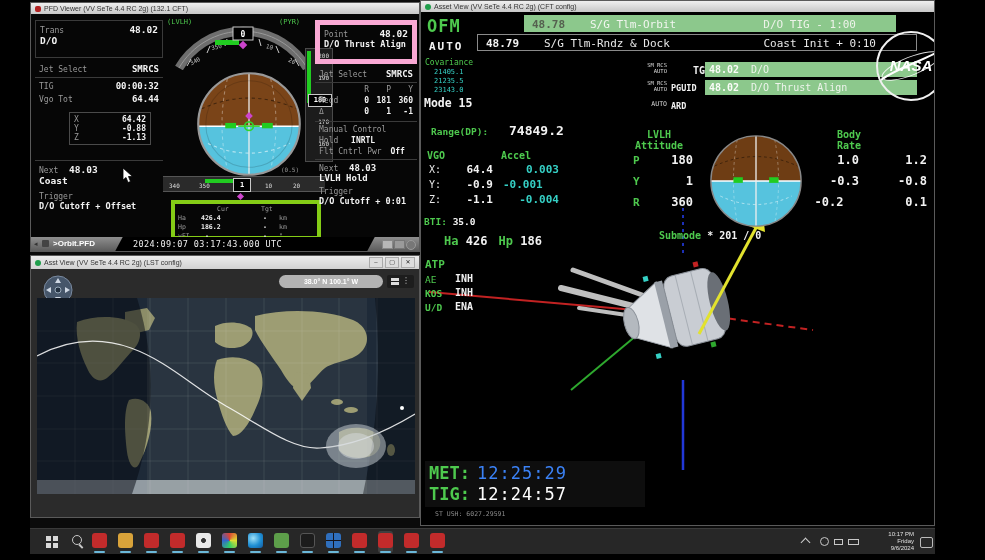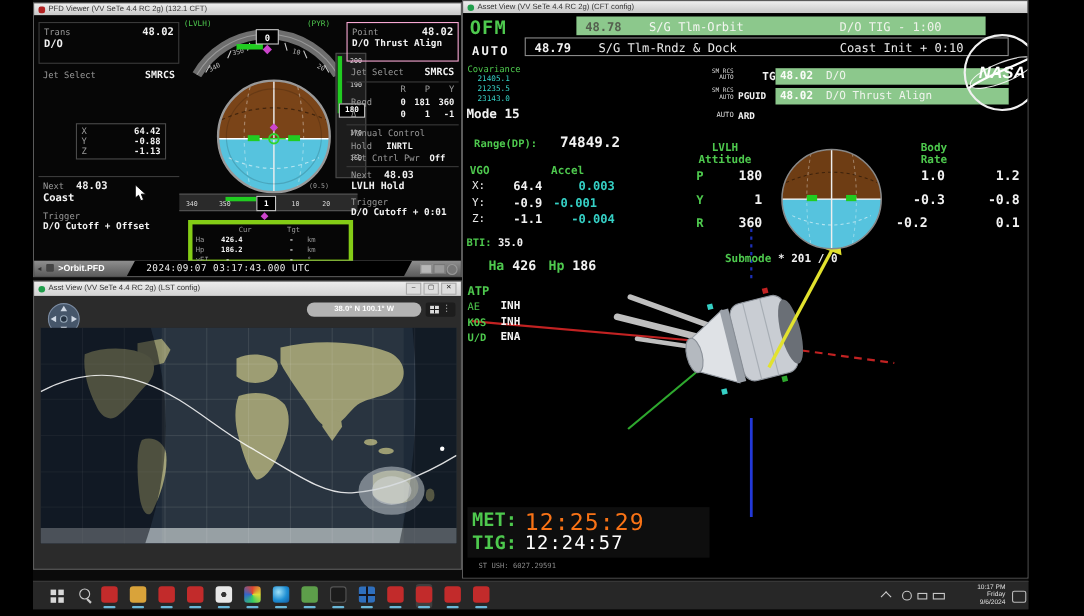--- a/index.html
+++ b/index.html
@@ -69,20 +69,30 @@
           <div class="row">
                 <span class="lbl">Trans</span>
             <span class="w" style="font-size:9.5px;">48.02</span>
               </div>
           <div class="w" style="font-size:9.5px;">D/O</div>
         </div>
         <div class="row" style="padding:6px 4px 3px;">
           <span class="lbl">Jet Select</span>
           <span class="w" style="font-size:9px;">SMRCS</span>
         </div>
+        <div class="sec" style="padding:3px 4px;">
+          <div class="row">
+                <span class="lbl">TIG</span>
+            <span class="w" style="font-size:9px;">00:00:32</span>
+              </div>
+          <div class="row" style="margin-top:3px;">
+                <span class="lbl">Vgo Tot</span>
+            <span class="w" style="font-size:9px;">64.44</span>
+              </div>
+        </div>
         <div style="position:absolute;left:34px;top:92px;width:72px;border:1px solid #4a4a4a;padding:2px 4px;">
           <div class="row">
                 <span class="lbl">X</span>
                 <span class="w">64.42</span>
               </div>
           <div class="row">
                 <span class="lbl">Y</span>
                 <span class="w">-0.88</span>
               </div>
           <div class="row">
@@ -180,21 +190,21 @@
           <span class="abs w" style="left:88px;top:19px;">-</span>
           <span class="abs lbl" style="left:104px;top:19px;">km</span>
           <span class="abs lbl" style="left:3px;top:28px;">yEI</span>
           <span class="abs w" style="left:30px;top:28px;">-</span>
           <span class="abs w" style="left:88px;top:28px;">-</span>
           <span class="abs lbl" style="left:104px;top:28px;">°</span>
         </div>
       </div>
 
       <div class="panel" style="left:284px;top:6px;width:102px;height:216px;font-size:8px;">
-        <div style="border:1px solid #f9a8d4;padding:3px 4px;height:28px;">
+        <div style="border:5px solid #f9a8d4;padding:3px 4px;height:28px;">
           <div class="row">
                 <span class="lbl">Point</span>
             <span class="w" style="font-size:9.5px;">48.02</span>
               </div>
           <div class="w" style="font-size:8.5px;">D/O Thrust Align</div>
         </div>
         <div class="row" style="padding:5px 4px 3px;">
           <span class="lbl">Jet Select</span>
           <span class="w" style="font-size:9px;">SMRCS</span>
         </div>
@@ -478,21 +488,21 @@
       <div class="abs g" style="left:4px;top:246px;font-size:11px;font-weight:bold;z-index:2;">ATP</div>
       <span class="abs g" style="left:4px;top:262px;font-size:9.5px;font-weight:normal;z-index:2;">AE</span>
       <span class="abs w" style="left:34px;top:261px;font-size:10px;z-index:2;">INH</span>
       <span class="abs g" style="left:4px;top:276px;font-size:9.5px;font-weight:bold;z-index:2;">KOS</span>
       <span class="abs w" style="left:34px;top:275px;font-size:10px;z-index:2;">INH</span>
       <span class="abs g" style="left:4px;top:290px;font-size:9.5px;font-weight:bold;z-index:2;">U/D</span>
       <span class="abs w" style="left:34px;top:289px;font-size:10px;z-index:2;">ENA</span>
 
       <div class="abs" style="left:4px;top:449px;width:220px;height:46px;background:#0e0e0e;z-index:3;">
         <span class="abs g" style="left:4px;top:2px;font-size:17px;font-weight:bold;">MET:</span>
-        <span class="abs" style="left:52px;top:2px;font-size:21px;color:#f97316;letter-spacing:1px;">12:25:29</span>
+        <span class="abs" style="left:52px;top:2px;font-size:17px;color:#3b82f6;letter-spacing:1px;">12:25:29</span>
         <span class="abs g" style="left:4px;top:23px;font-size:17px;font-weight:bold;">TIG:</span>
         <span class="abs" style="left:52px;top:23px;font-size:17px;color:#fff;letter-spacing:1px;">12:24:57</span>
       </div>
       <div class="abs" style="left:14px;top:498px;font-size:6.5px;color:#8a8a8a;z-index:3;">ST USH: 6027.29591</div>
     </div>
   </div>
 
   <div id="taskbar">
     <div class="winlogo"></div>
     <div class="search"></div>

